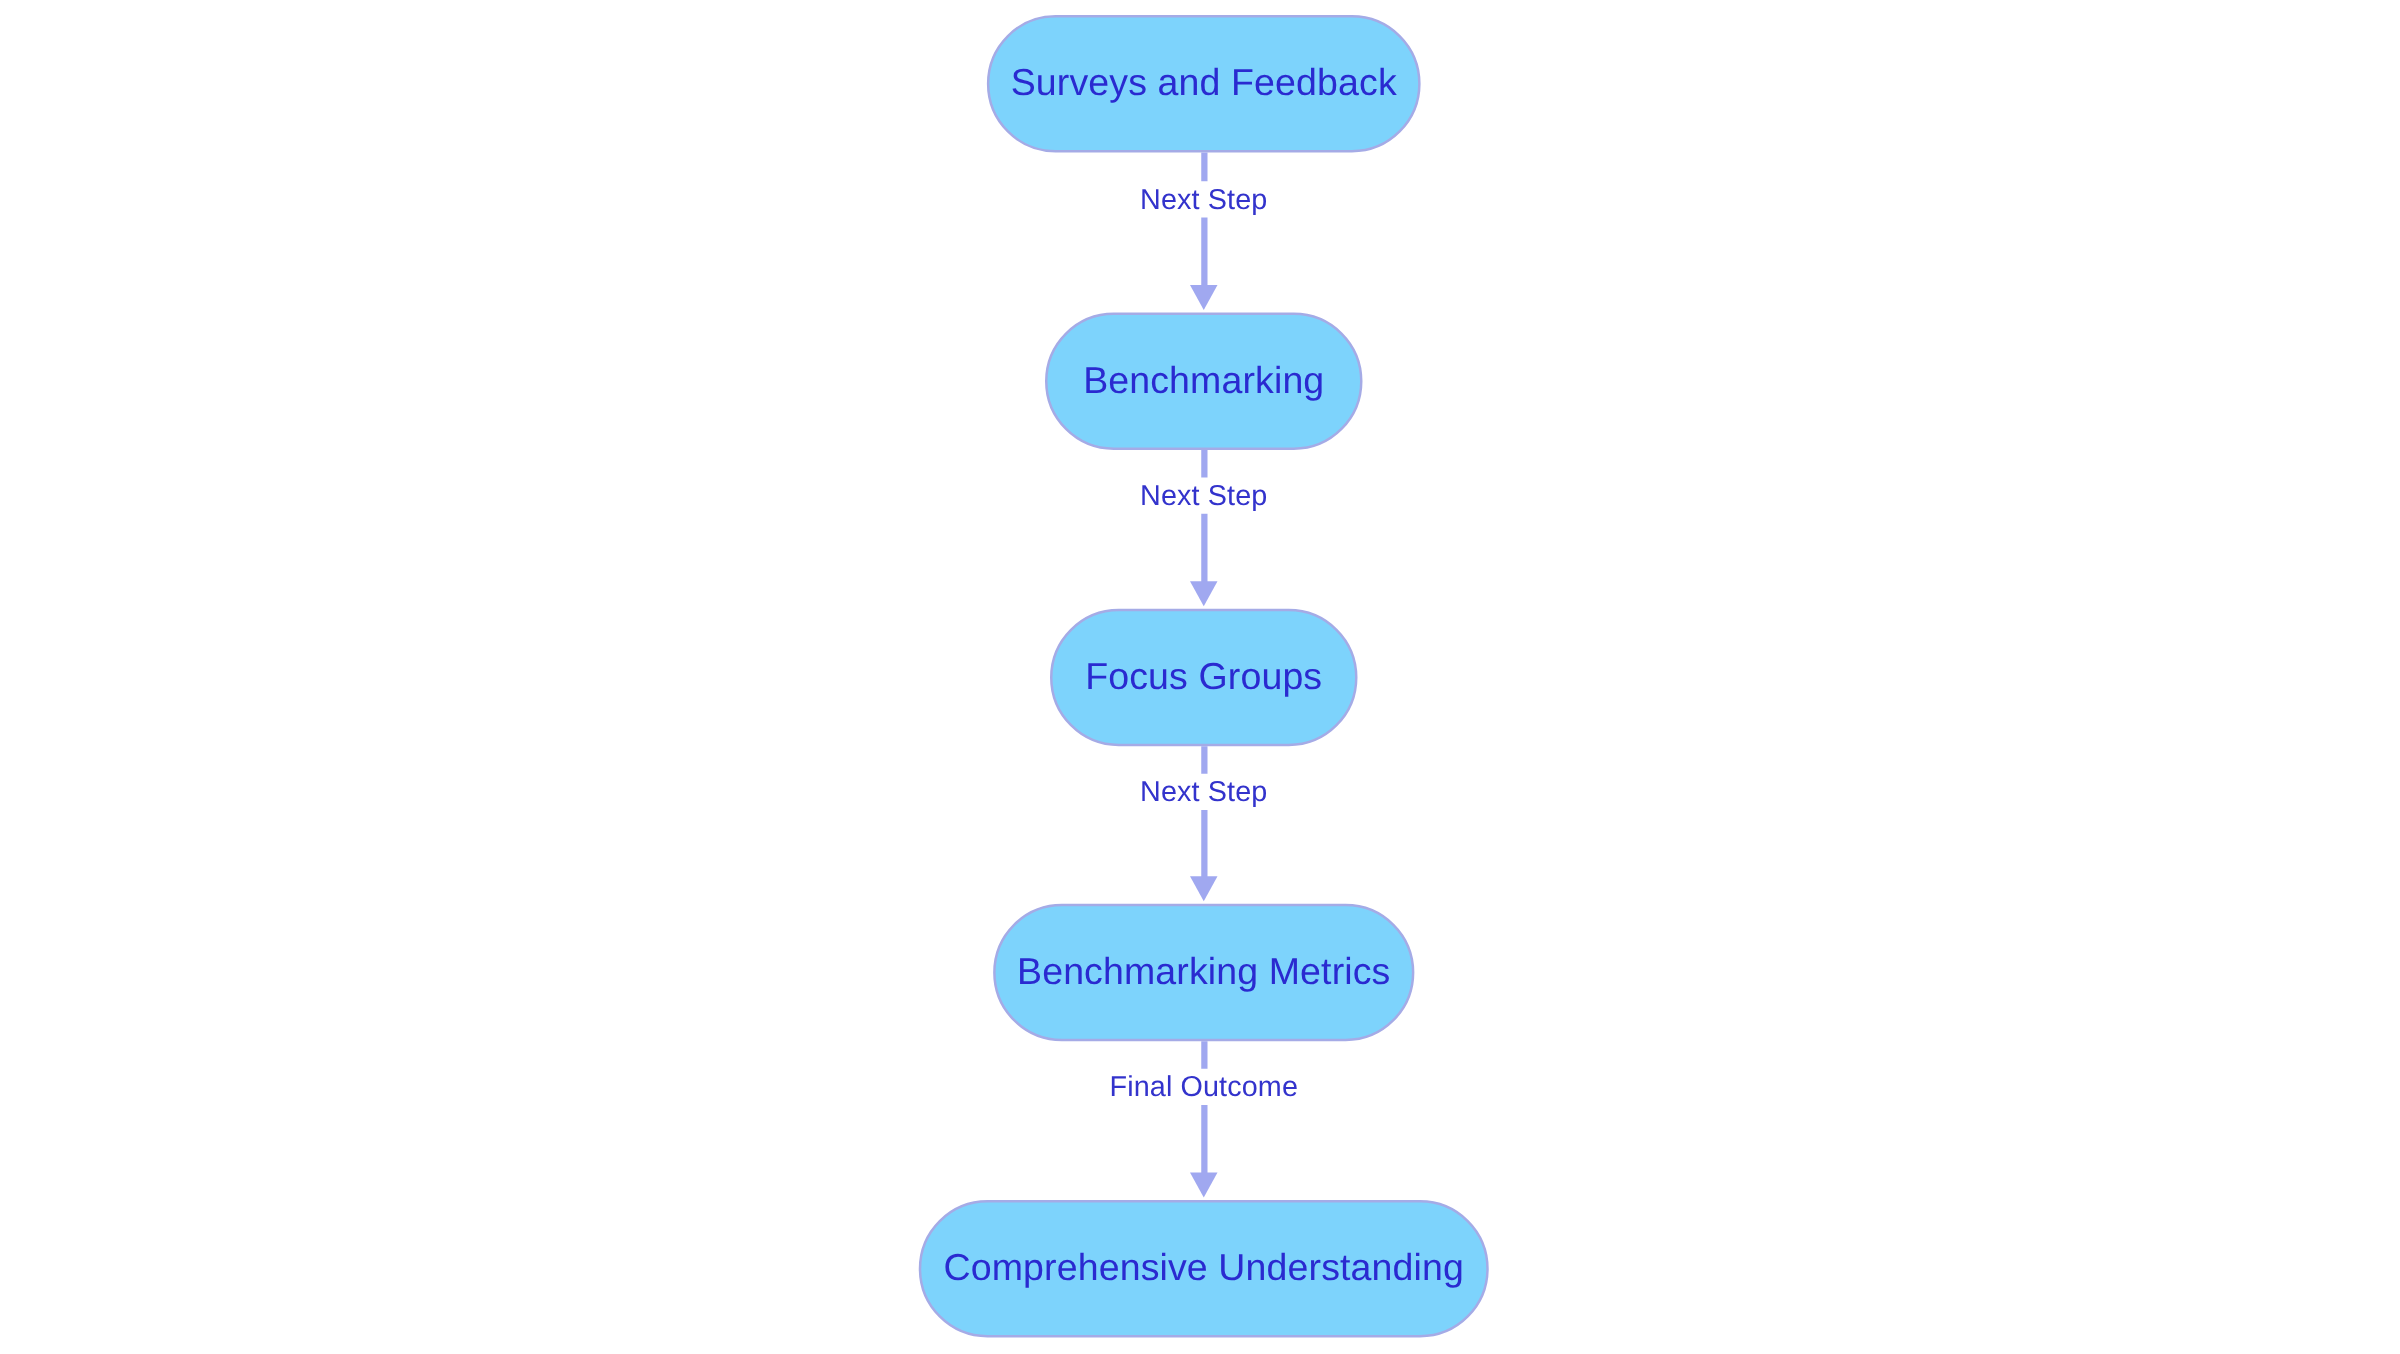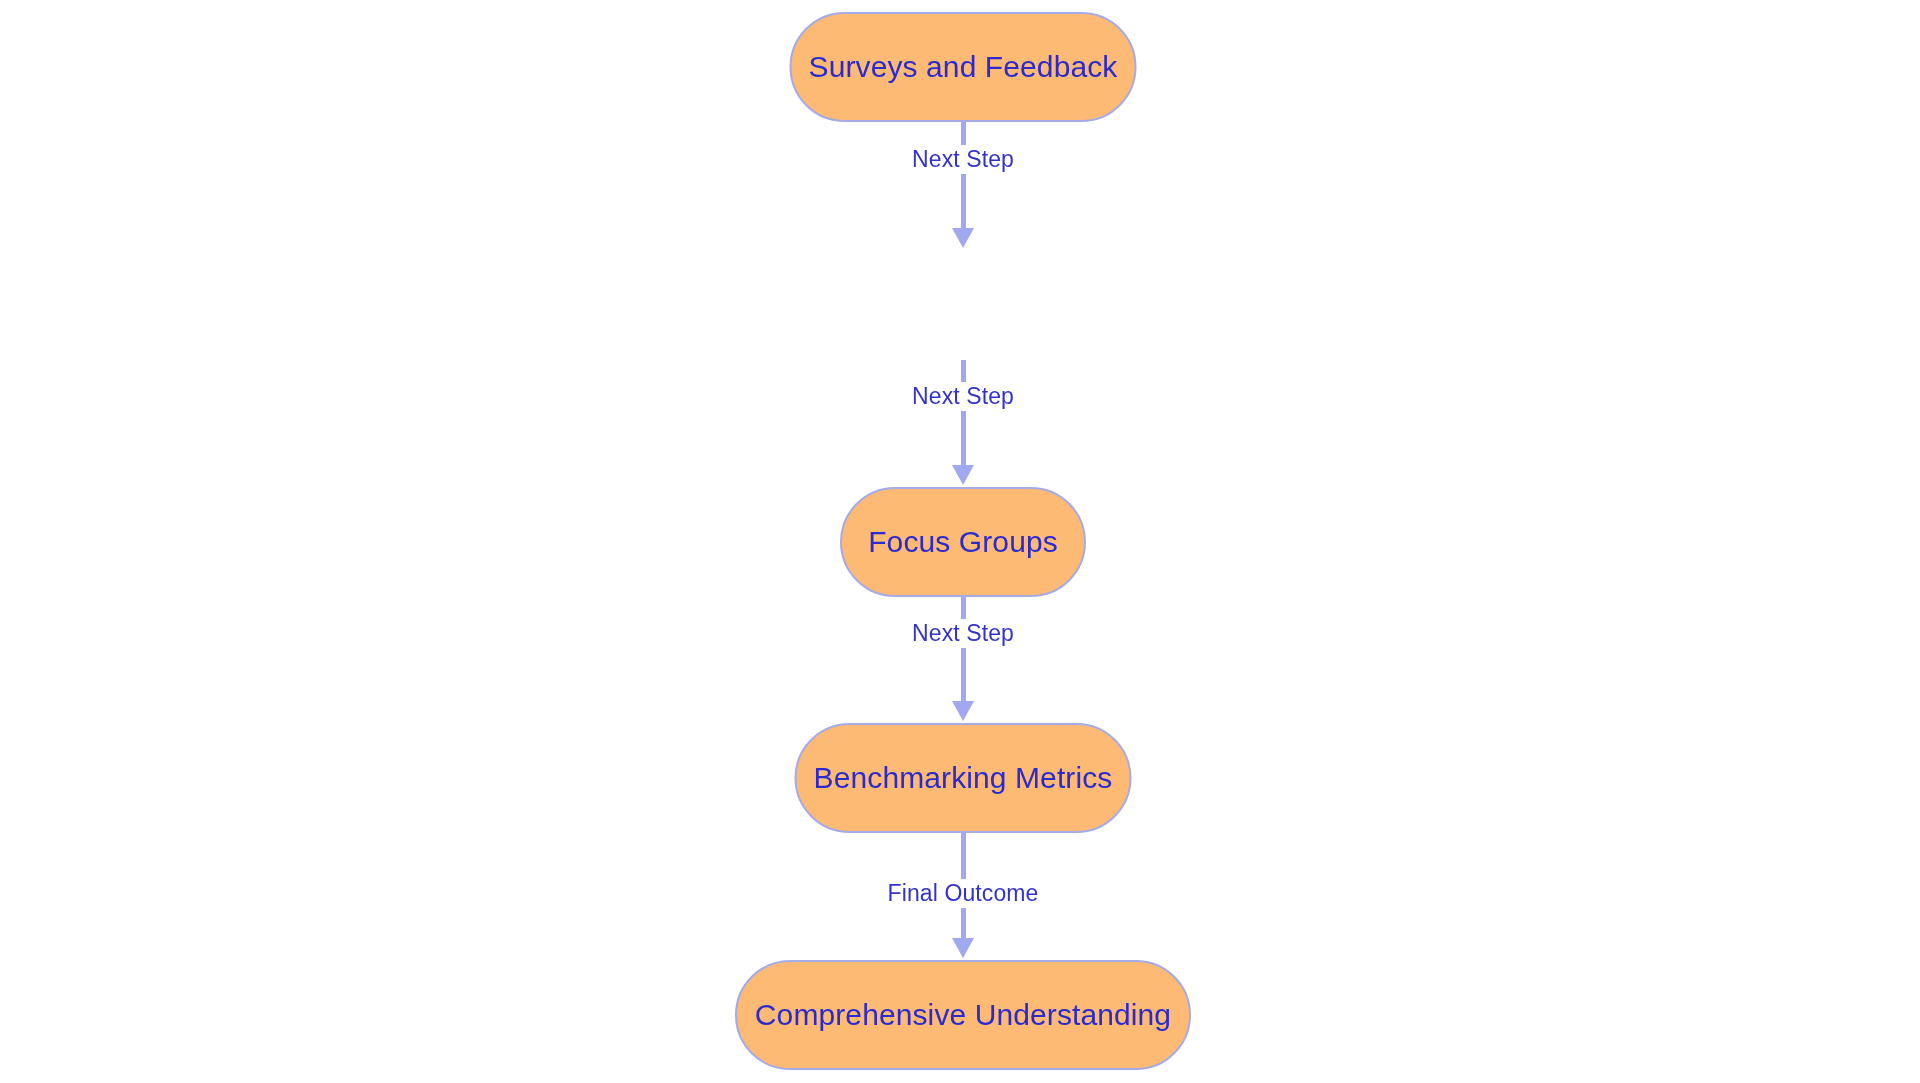--- a/index.html
+++ b/index.html
@@ -21,21 +21,21 @@
     height: 1083px;
     background: #ffffff;
   }
 
   
   .node {
     position: absolute;
     box-sizing: border-box;
     height: 110px;
     border-radius: 55px;
-    background: #fdba74;
+    background: #7dd3fc;
     border: 2px solid #a5abe6;
     display: flex;
     align-items: center;
     justify-content: center;
     transform: translateX(-50%);
   }
   .node-label {
     font-size: 30px;
     line-height: 1;
     color: #2a2ad0;
@@ -100,37 +100,40 @@
   
   .edge-2              { top: 597px; height: 126px; }
   .edge-2 .edge-line   { top: 0;   height: 106px; }
   .edge-2 .edge-arrow  { top: 104px; }
   .edge-2 .edge-label  { left: 0; top: 22px; }
 
   
   .edge-3              { top: 833px; height: 127px; }
   .edge-3 .edge-line   { top: 0;   height: 107px; }
   .edge-3 .edge-arrow  { top: 105px; }
-  .edge-3 .edge-label  { left: 0; top: 22px; margin-top: 24px; }
+  .edge-3 .edge-label  { left: 0; top: 22px; }
 </style>
 </head>
 <body>
 
 <div id="flow-canvas">
 
   <div class="node node-0">
     <span class="node-label">Surveys and Feedback</span>
   </div>
 
   <div class="edge edge-0">
     <div class="edge-line"></div>
     <div class="edge-arrow"></div>
     <span class="edge-label">Next Step</span>
   </div>
 
+  <div class="node node-1">
+    <span class="node-label">Benchmarking</span>
+  </div>
 
   <div class="edge edge-1">
     <div class="edge-line"></div>
     <div class="edge-arrow"></div>
     <span class="edge-label">Next Step</span>
   </div>
 
   <div class="node node-2">
     <span class="node-label">Focus Groups</span>
   </div>

